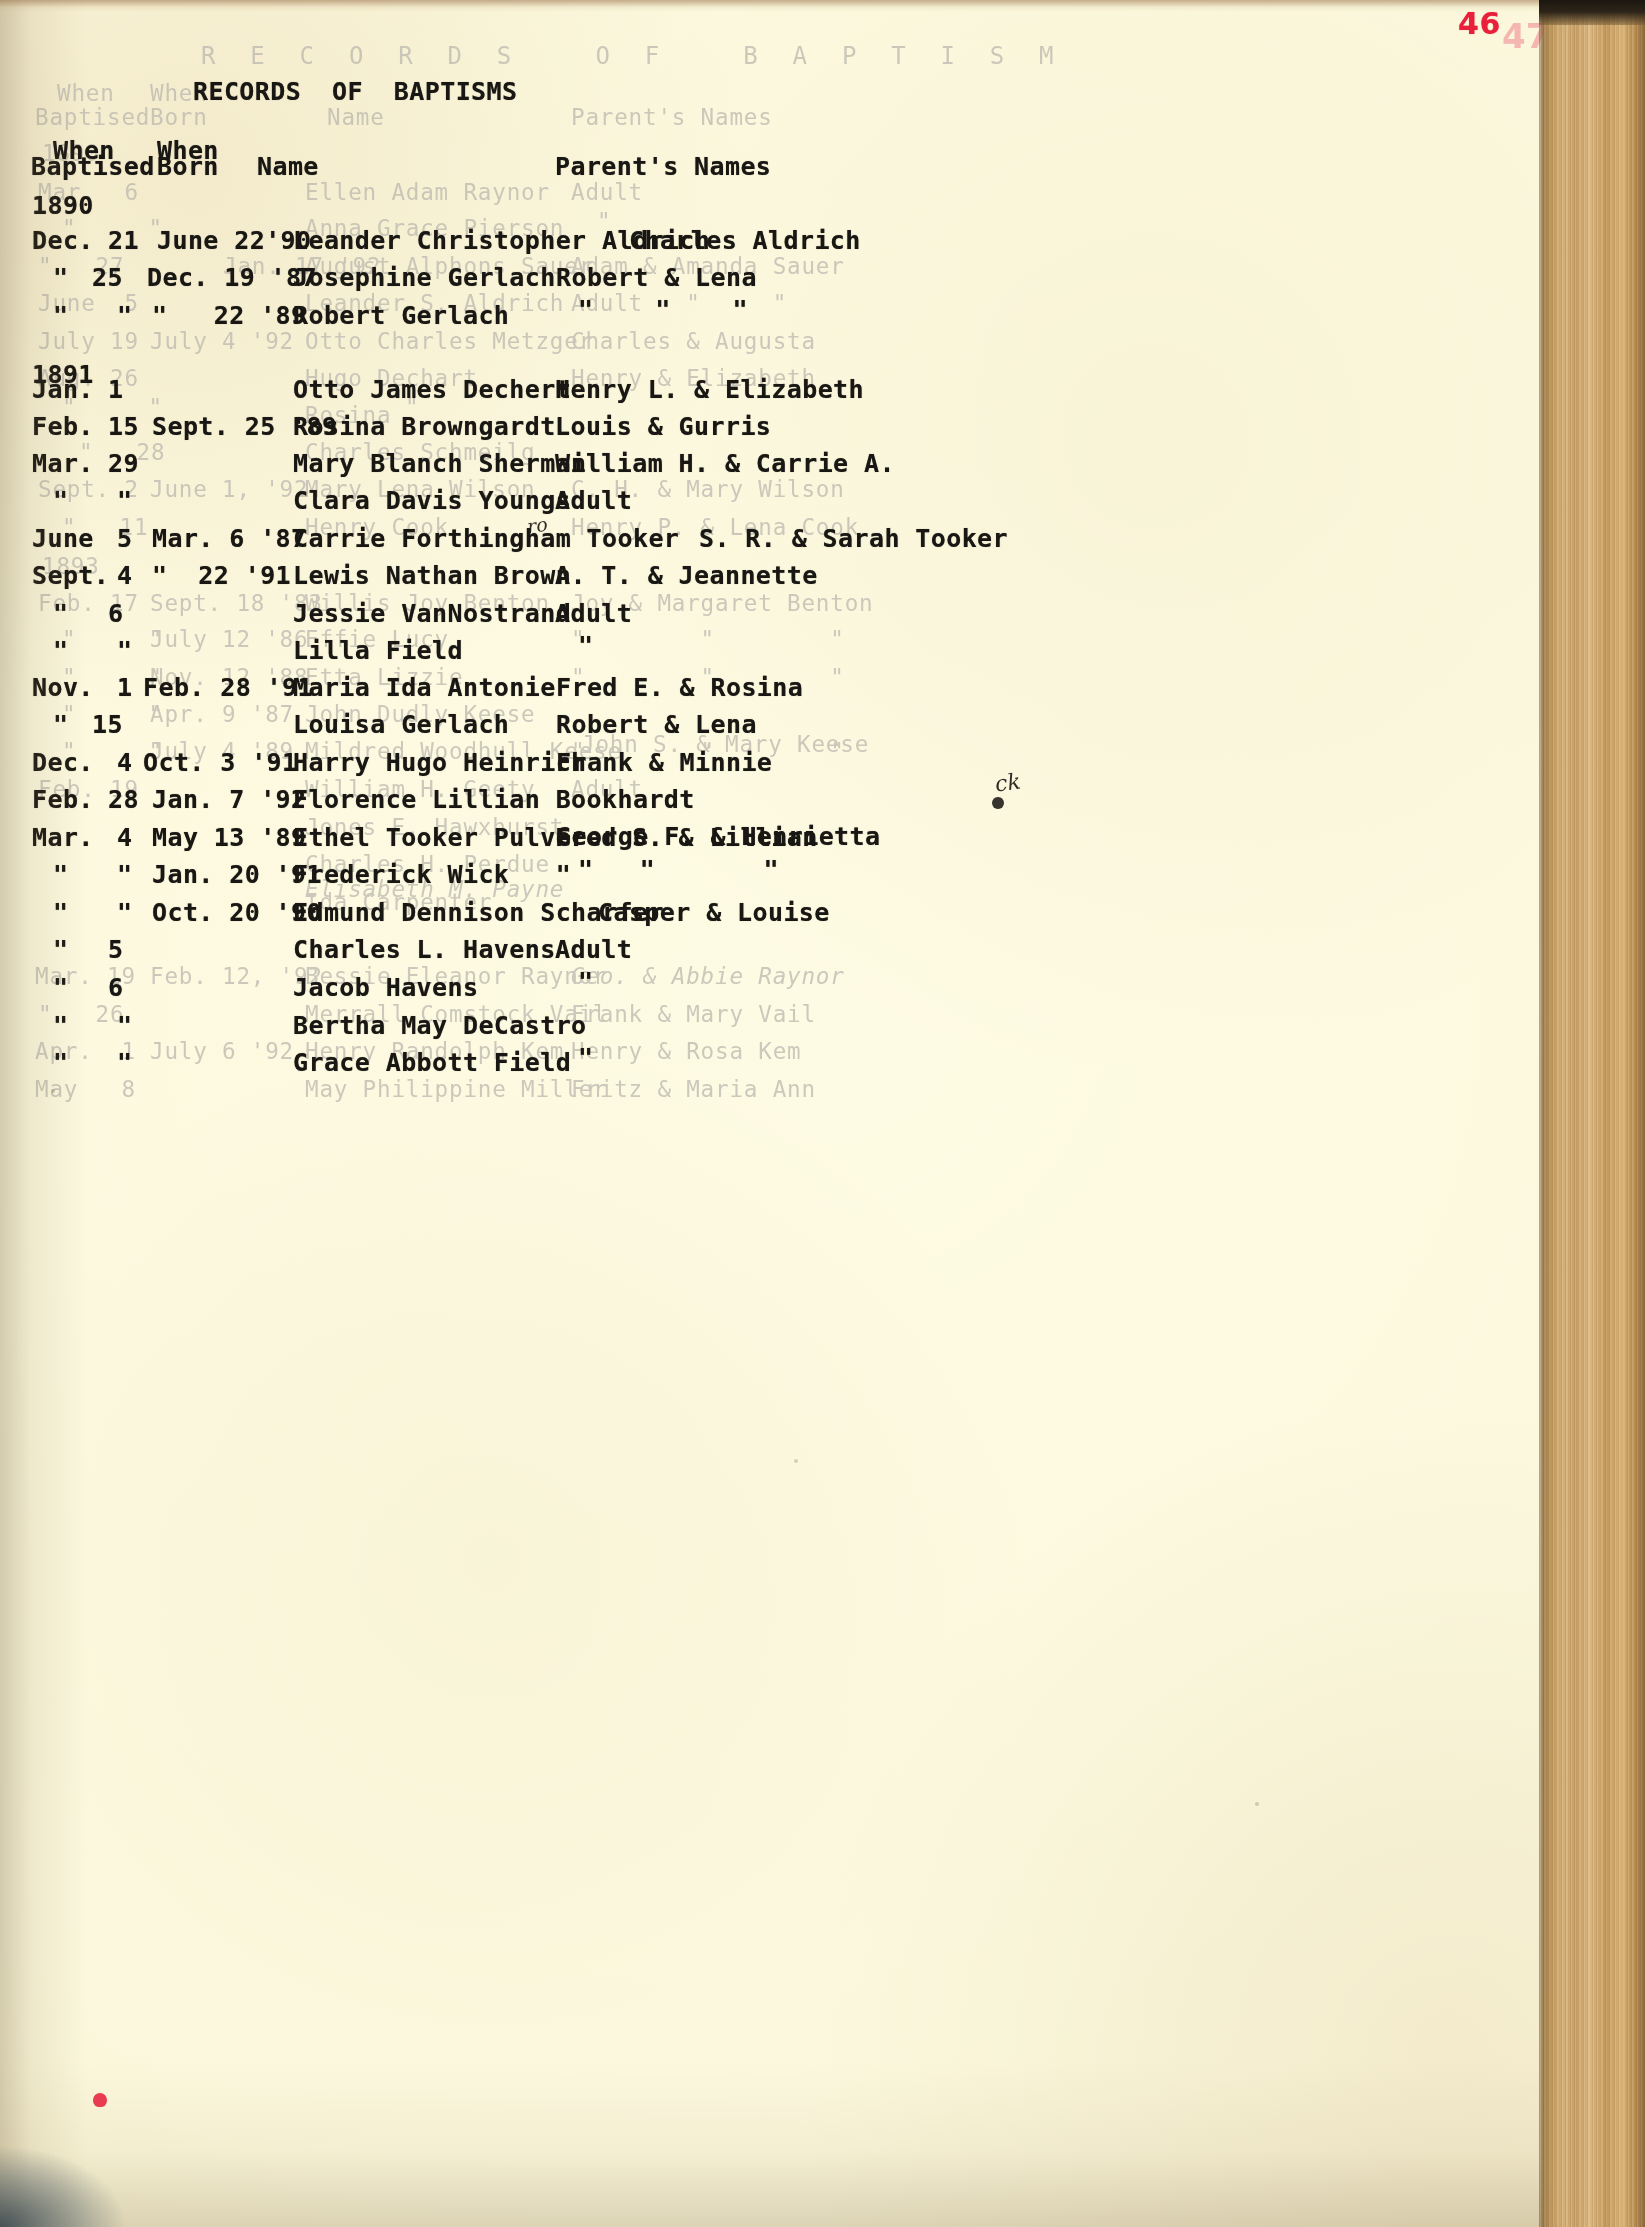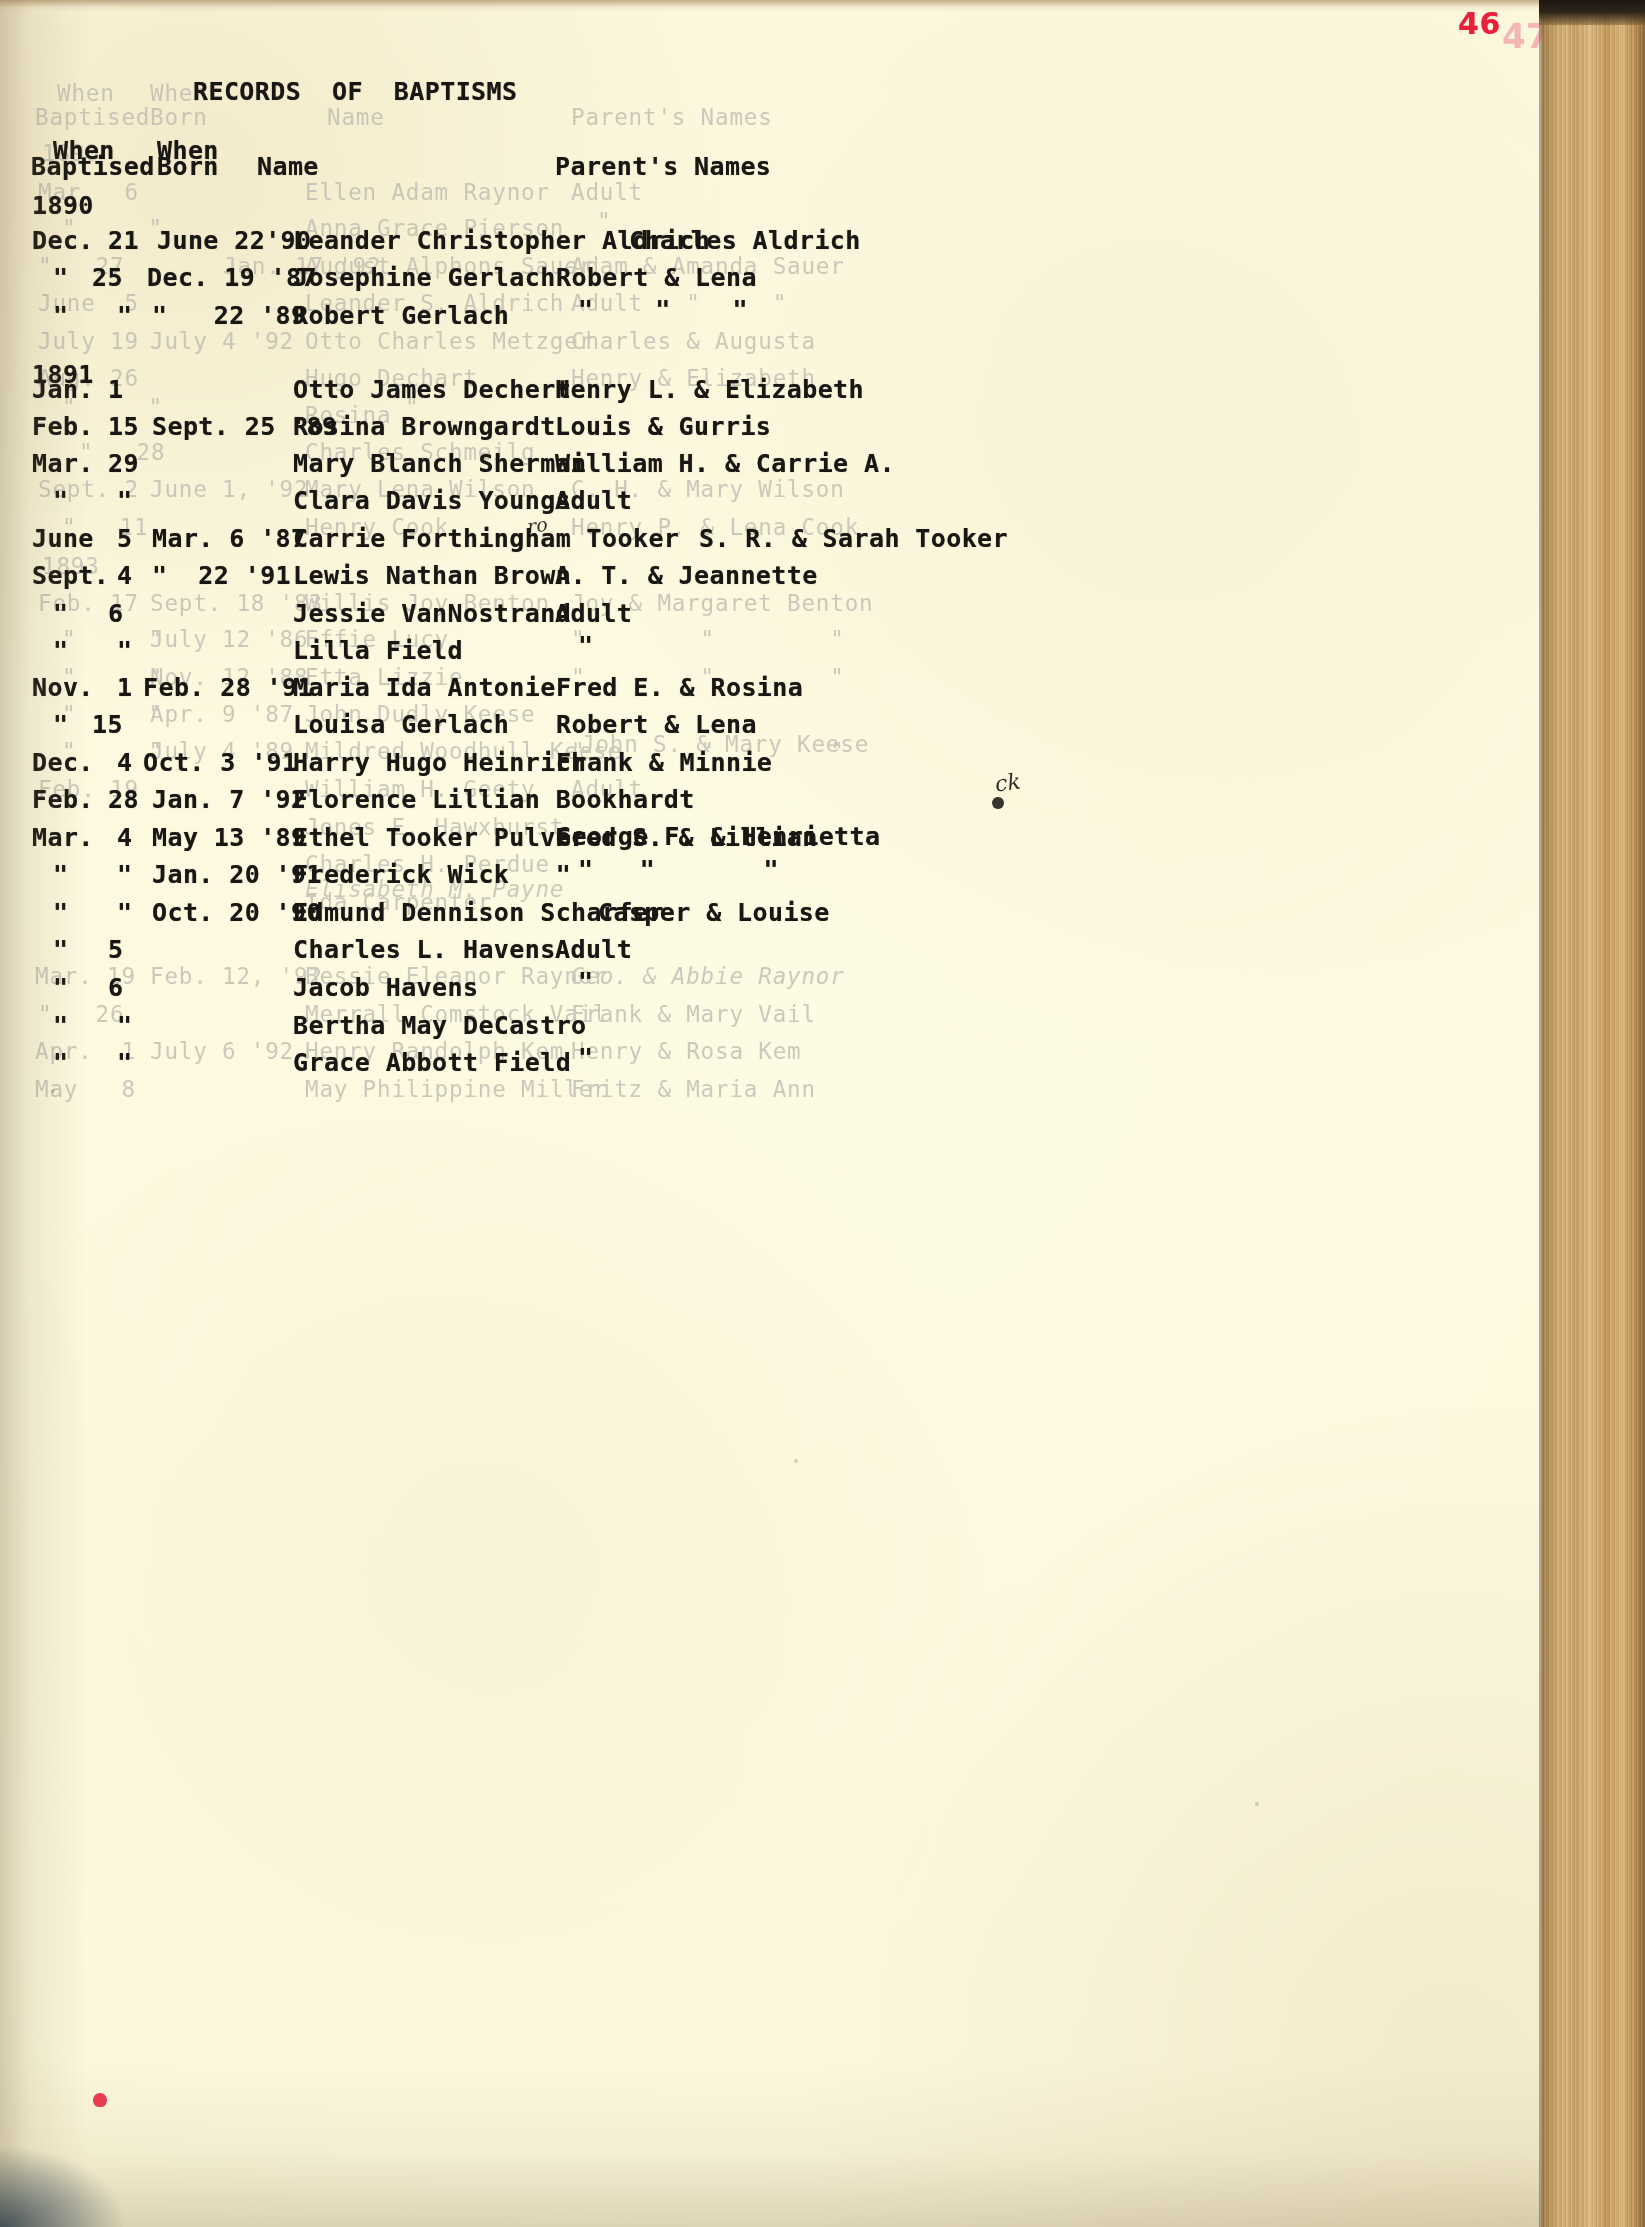--- a/index.html
+++ b/index.html
@@ -139,20 +139,21 @@
 </style>
 </head>
 <body>
 
 <div id="page">
 
   <div id="grain"></div>
 
   <div class="layer" id="ghost-layer">
 
+    <div class="g gwide" style="left:201px;top:42px;">R E C O R D S   O F   B A P T I S M</div>
 
     <div class="g" style="left:57px;top:80px;">When</div>
     <div class="g" style="left:35px;top:104px;">Baptised</div>
     <div class="g" style="left:150px;top:80px;">When</div>
     <div class="g" style="left:150px;top:104px;">Born</div>
     <div class="g" style="left:327px;top:104px;">Name</div>
     <div class="g" style="left:571px;top:104px;">Parent's Names</div>
 
     <div class="g" style="left:42px;top:140px;">1890</div>
     <div class="g" style="left:42px;top:553px;">1893</div>

